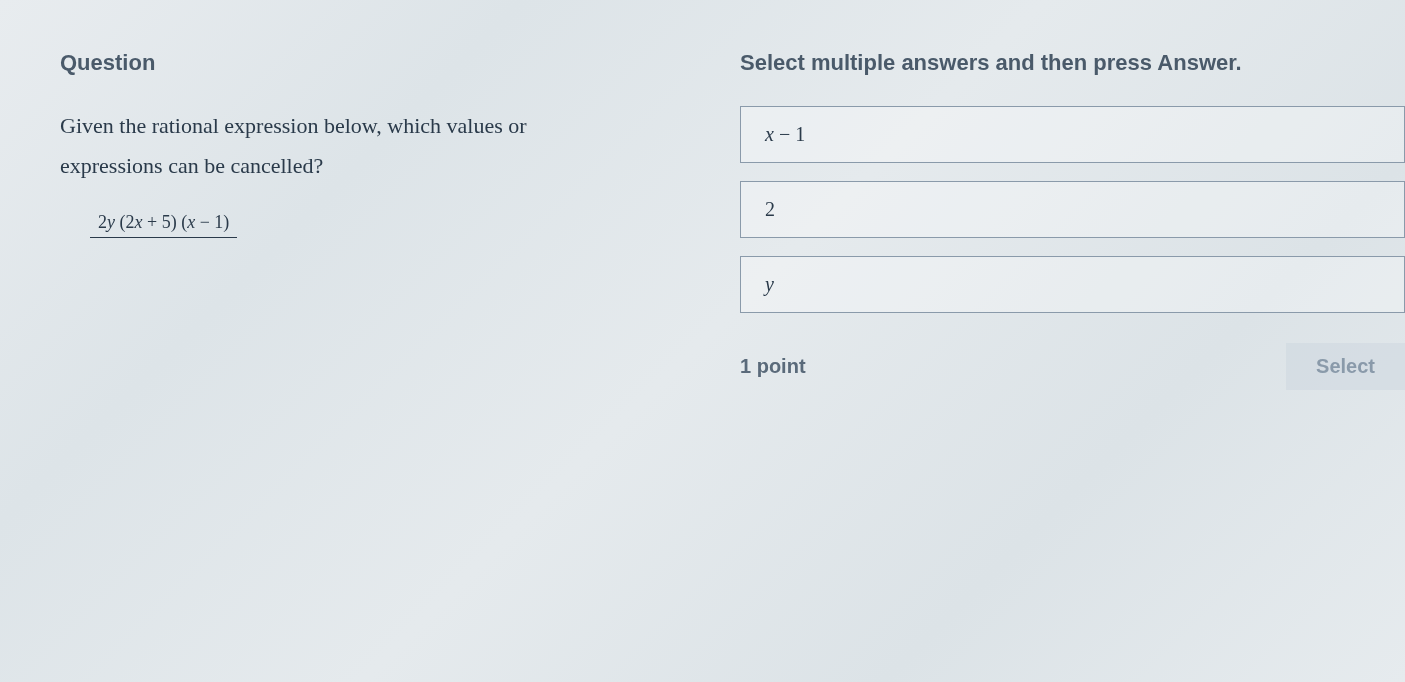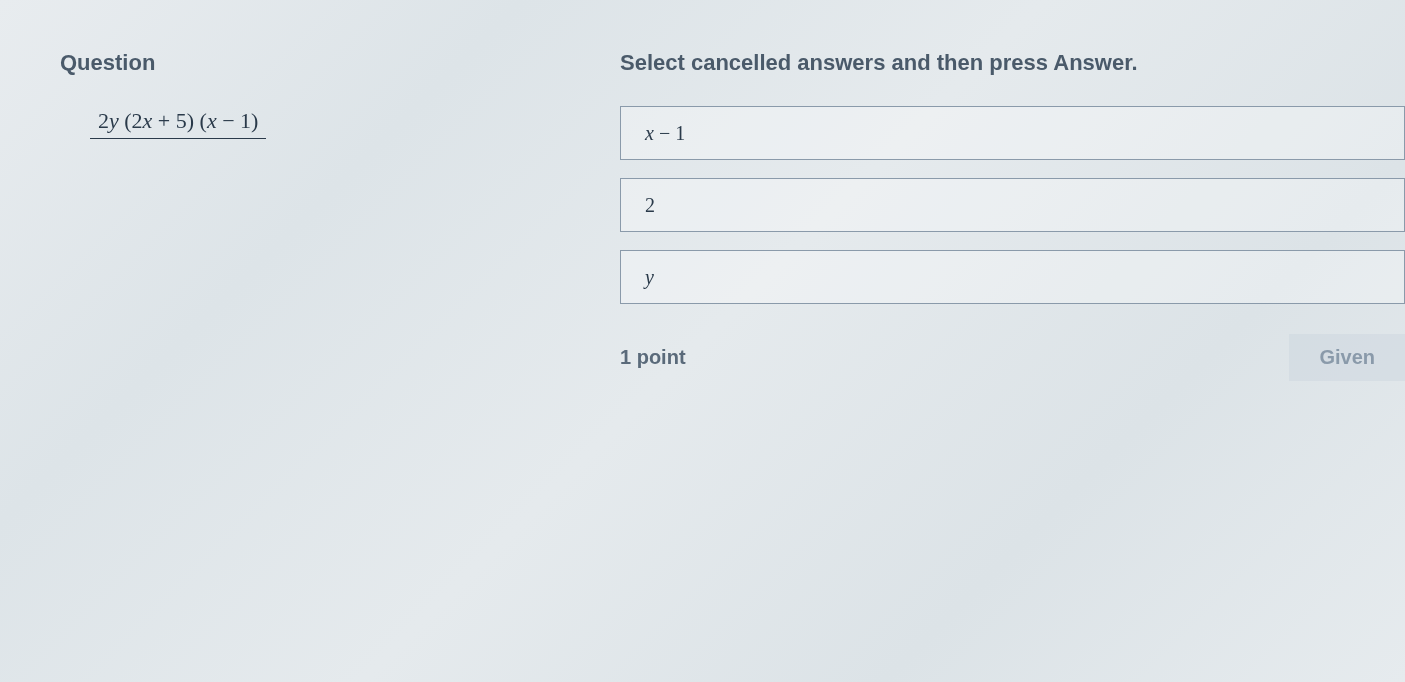--- a/index.html
+++ b/index.html
@@ -10,20 +10,21 @@
     body {
       font-family: Georgia, 'Times New Roman', serif;
       background: linear-gradient(135deg, #e8ecef 0%, #dde4e8 25%, #e5eaed 50%, #dce3e7 75%, #e6ebee 100%);
       width: 1405px;
       height: 682px;
       overflow: hidden;
       padding: 50px 0 0 60px;
     }
     .container {
       display: flex;
+      gap: 120px;
     }
     .left-col {
       flex: 0 0 560px;
     }
     .right-col {
       flex: 1;
       padding-right: 0;
     }
     .question-label {
       font-family: 'Segoe UI', Arial, sans-serif;
@@ -35,21 +36,21 @@
     .question-text {
       font-size: 22px;
       color: #2a3a4a;
       line-height: 1.8;
       margin-bottom: 25px;
     }
     .fraction {
       display: inline-block;
       text-align: center;
       margin-left: 30px;
-      font-size: 22px;
+      font-size: 18px;
       color: #2a3a4a;
       font-family: Liberation Serif, serif;
     }
     .numerator {
       display: block;
       padding: 2px 8px;
     }
     .fraction-line {
       display: block;
       border-top: 1.5px solid #2a3a4a;
@@ -62,21 +63,21 @@
     .instruction {
       font-family: 'Segoe UI', Arial, sans-serif;
       font-weight: 700;
       font-size: 22px;
       color: #4a5a6a;
       margin-bottom: 30px;
     }
     .option {
       border: 1px solid #8a9aaa;
       background: rgba(255, 255, 255, 0.3);
-      padding: 8px 24px;
+      padding: 16px 24px;
       margin-bottom: 18px;
       font-family: Georgia, 'Times New Roman', serif;
       font-size: 20px;
       color: #2a3a4a;
       font-style: italic;
       cursor: pointer;
       min-height: 54px;
       display: flex;
       align-items: center;
     }
@@ -105,37 +106,38 @@
       padding: 12px 30px;
       cursor: pointer;
     }
   </style>
 </head>
 <body>
 
 <div class="container">
   <div class="left-col">
     <div class="question-label">Question</div>
+    <div class="question-text">Given the rational expression below, which values or expressions can be cancelled?</div>
     <div class="fraction">
       <span class="numerator">2<span style="font-style:italic">y</span> (2<span style="font-style:italic">x</span> + 5) (<span style="font-style:italic">x</span> − 1)</span>
       <span class="fraction-line"></span>
     </div>
   </div>
 
   <div class="right-col">
-    <div class="instruction">Select cancelled answers and then press Answer.</div>
+    <div class="instruction">Select multiple answers and then press Answer.</div>
 
     <div class="option">
       <span><span>x</span> <span class="num">− 1</span></span>
     </div>
     <div class="option">
       <span class="num">2</span>
     </div>
     <div class="option">
       <span>y</span>
     </div>
 
     <div class="footer-row">
       <div class="points">1 point</div>
-      <button class="answer-btn">Given</button>
+      <button class="answer-btn">Select</button>
     </div>
   </div>
 </div>
 
 </body></html>

